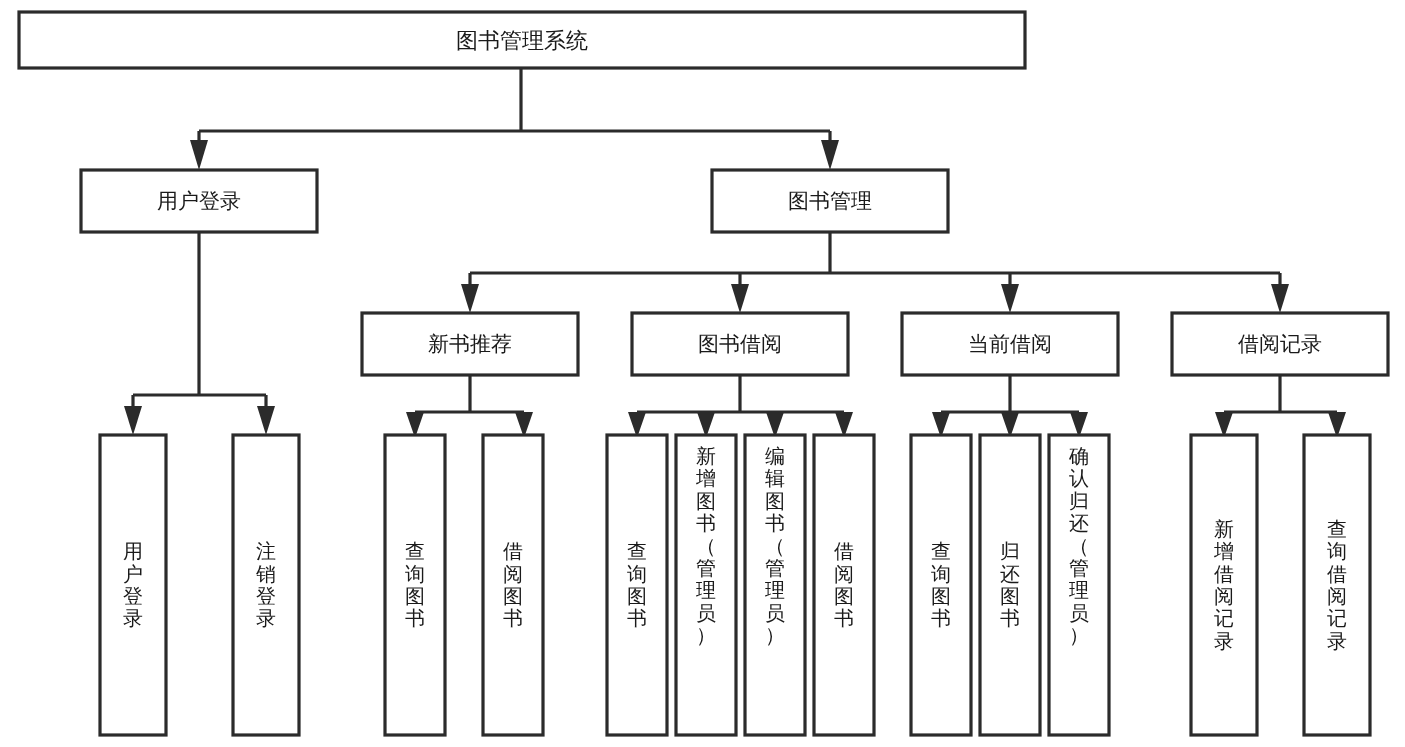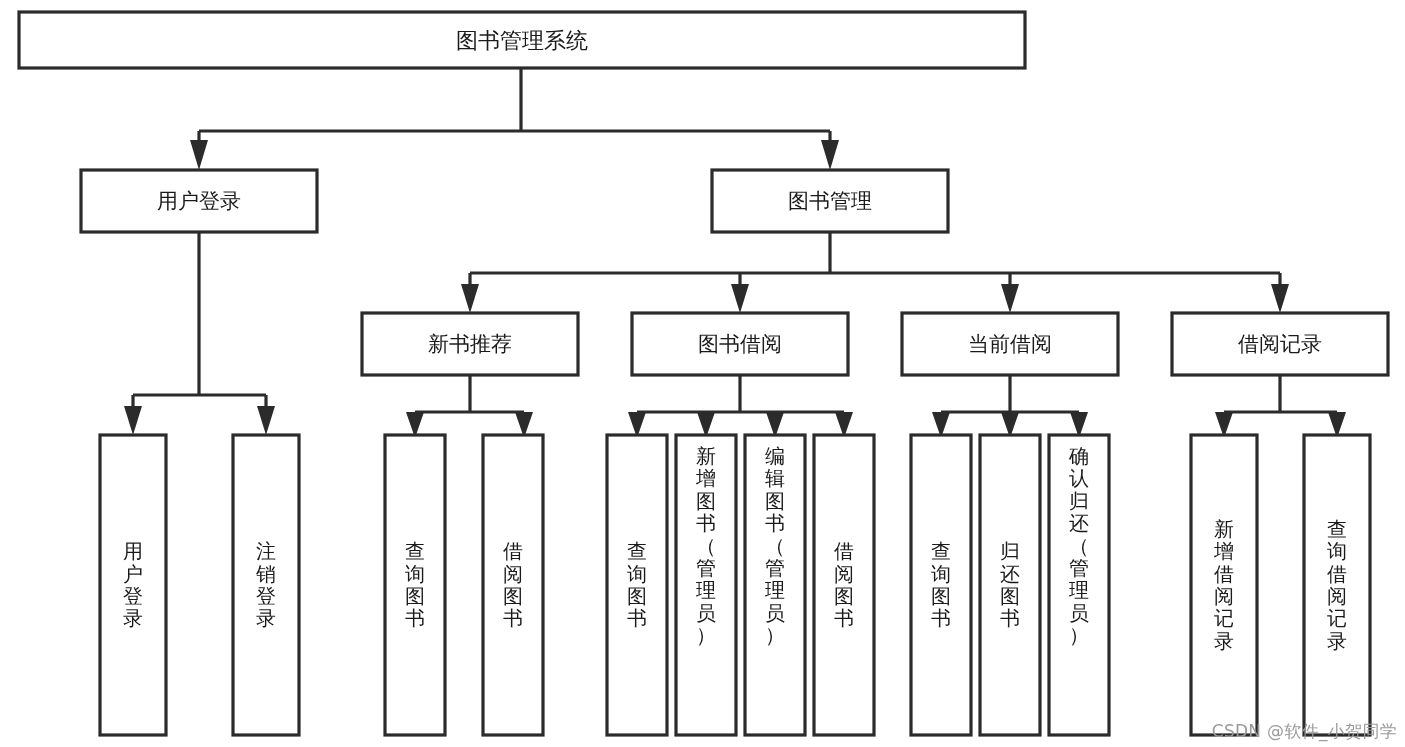--- a/index.html
+++ b/index.html
@@ -227,15 +227,14 @@
   <div class="leaf-label" style="left:745px; top:435px; width:60px; height:300px; justify-content:flex-start; padding-top:10px; box-sizing:border-box;"><span>编</span><span>辑</span><span>图</span><span>书</span><span>（</span><span>管</span><span>理</span><span>员</span><span>）</span></div>
   <div class="leaf-label" style="left:814px; top:435px; width:60px; height:300px;"><span>借</span><span>阅</span><span>图</span><span>书</span></div>
 
   <div class="leaf-label" style="left:911px; top:435px; width:60px; height:300px;"><span>查</span><span>询</span><span>图</span><span>书</span></div>
   <div class="leaf-label" style="left:980px; top:435px; width:60px; height:300px;"><span>归</span><span>还</span><span>图</span><span>书</span></div>
   <div class="leaf-label" style="left:1049px; top:435px; width:60px; height:300px; justify-content:flex-start; padding-top:10px; box-sizing:border-box;"><span>确</span><span>认</span><span>归</span><span>还</span><span>（</span><span>管</span><span>理</span><span>员</span><span>）</span></div>
 
   <div class="leaf-label" style="left:1191px; top:435px; width:66px; height:300px;"><span>新</span><span>增</span><span>借</span><span>阅</span><span>记</span><span>录</span></div>
   <div class="leaf-label" style="left:1304px; top:435px; width:66px; height:300px;"><span>查</span><span>询</span><span>借</span><span>阅</span><span>记</span><span>录</span></div>
 
-  <div class="watermark">CSDN @软件_小贺同学</div>
 
 </div>
 
 </body></html>

